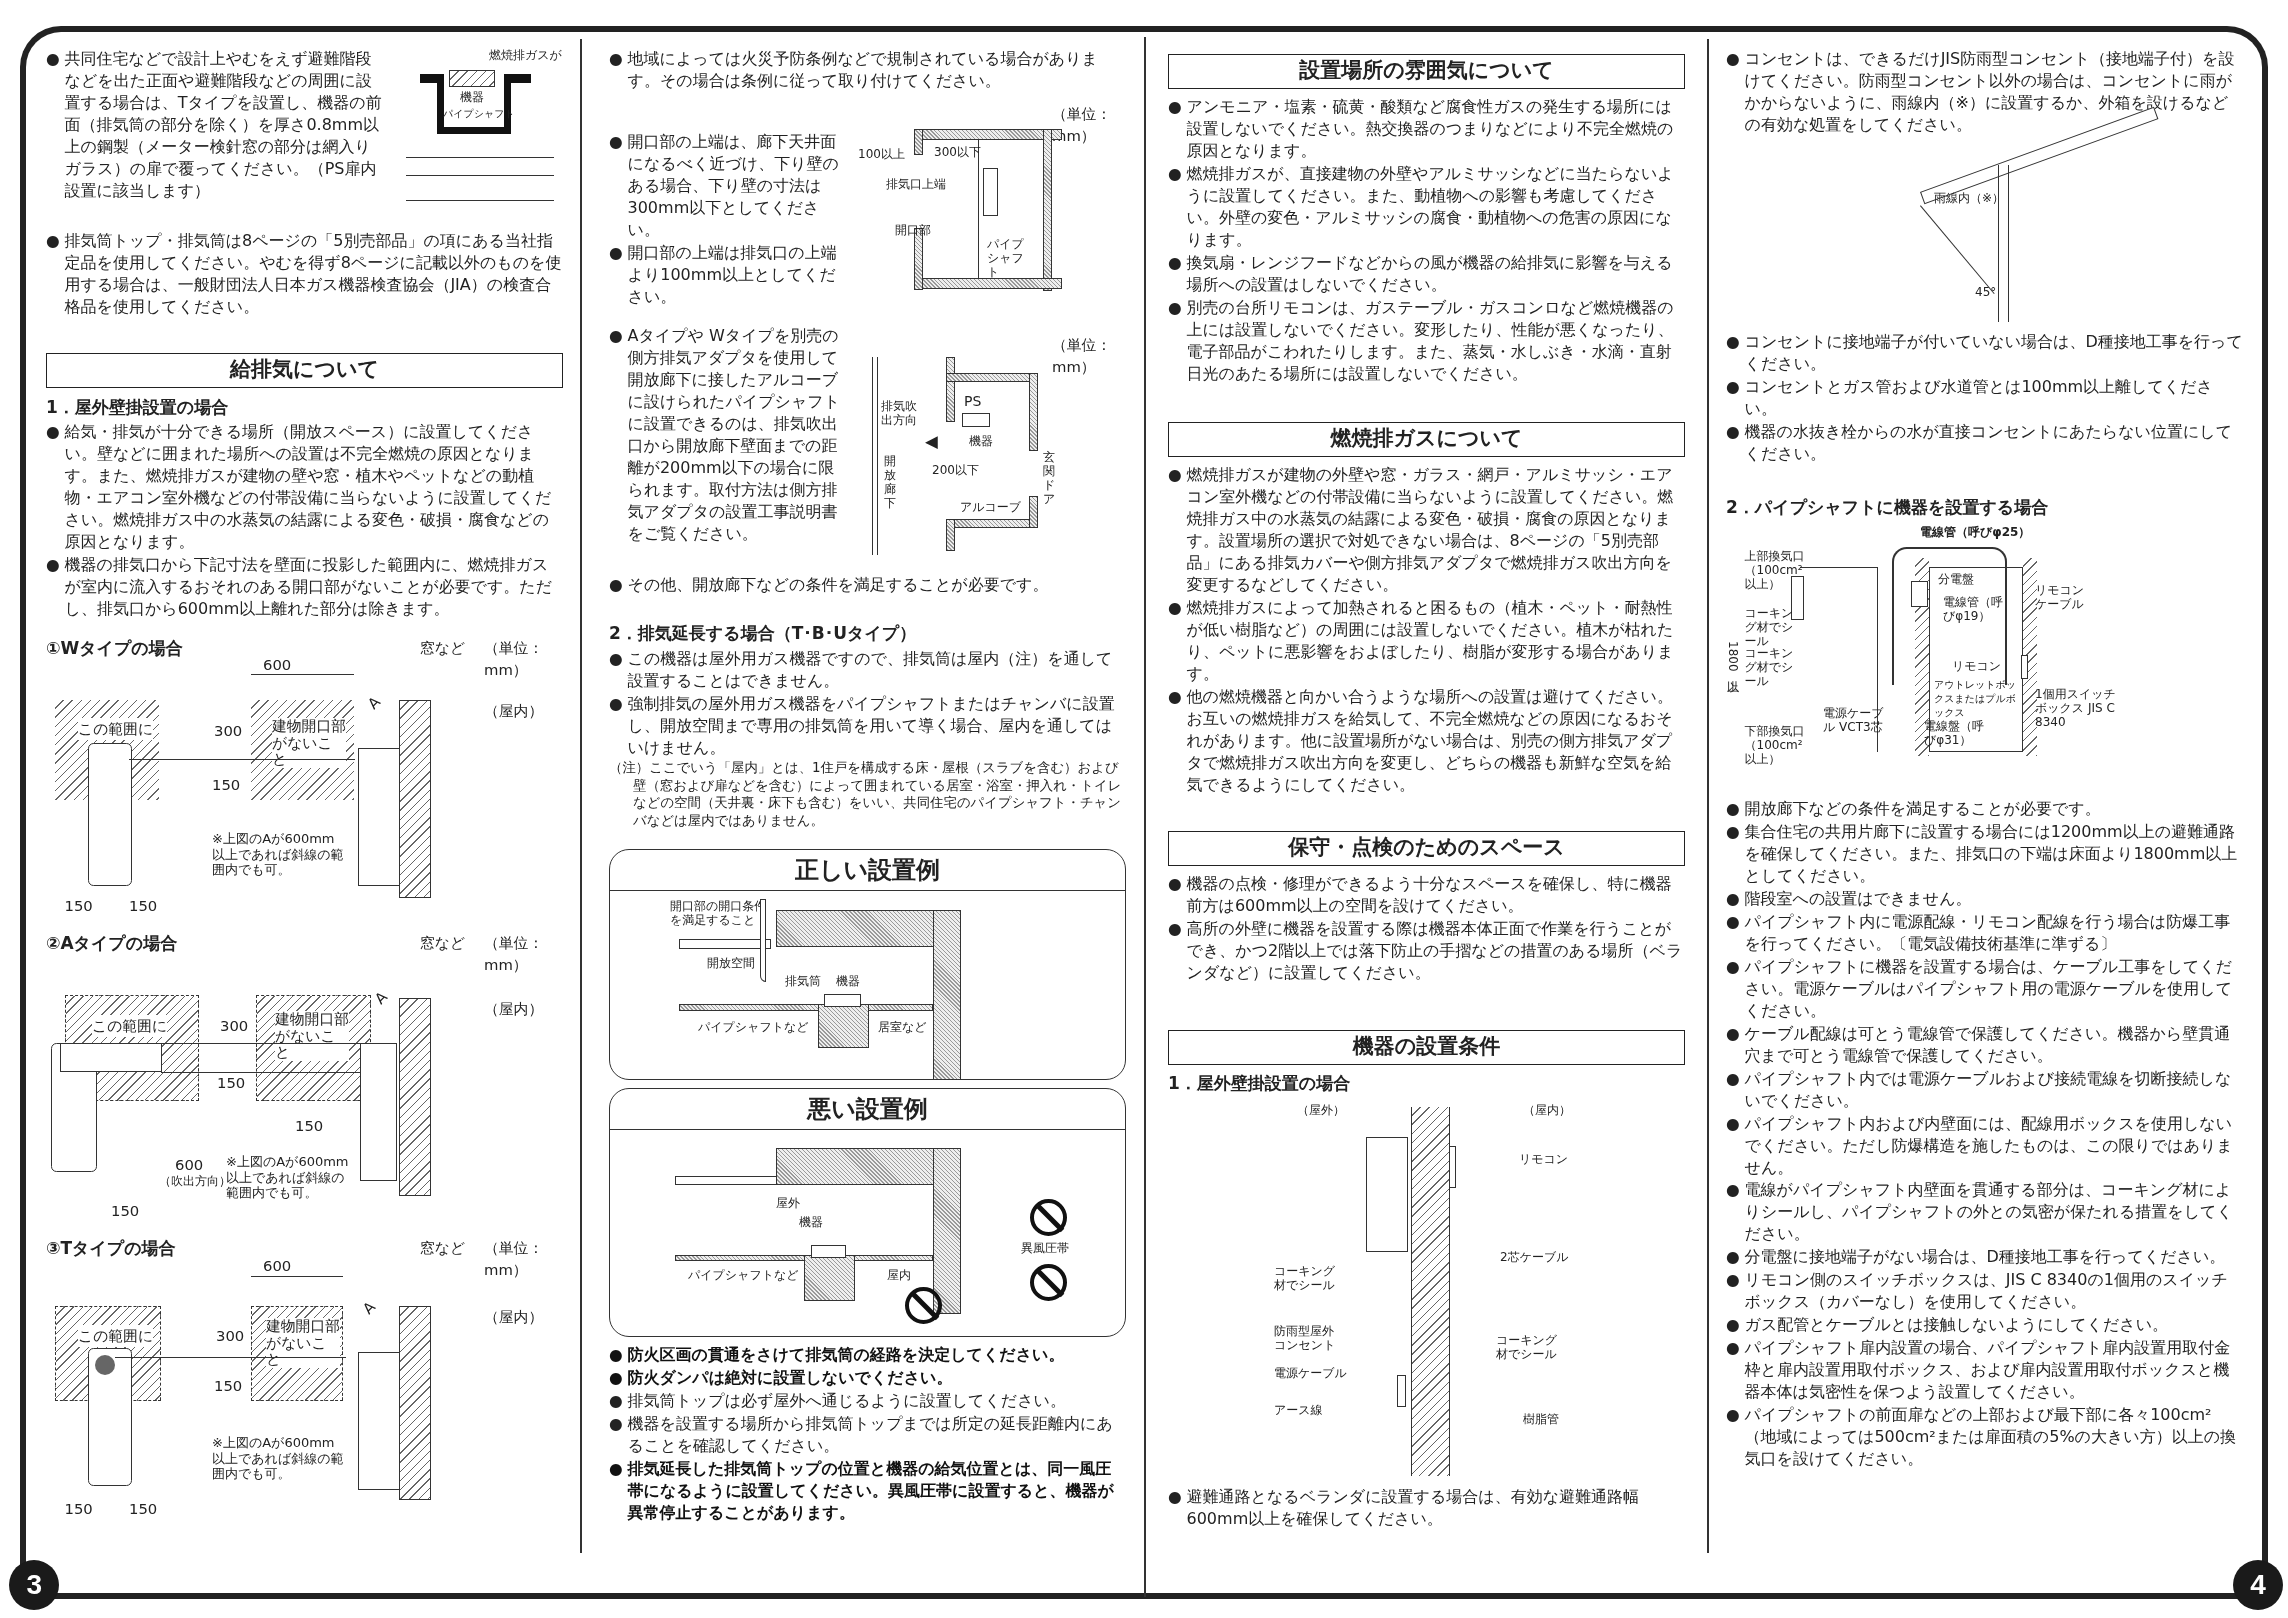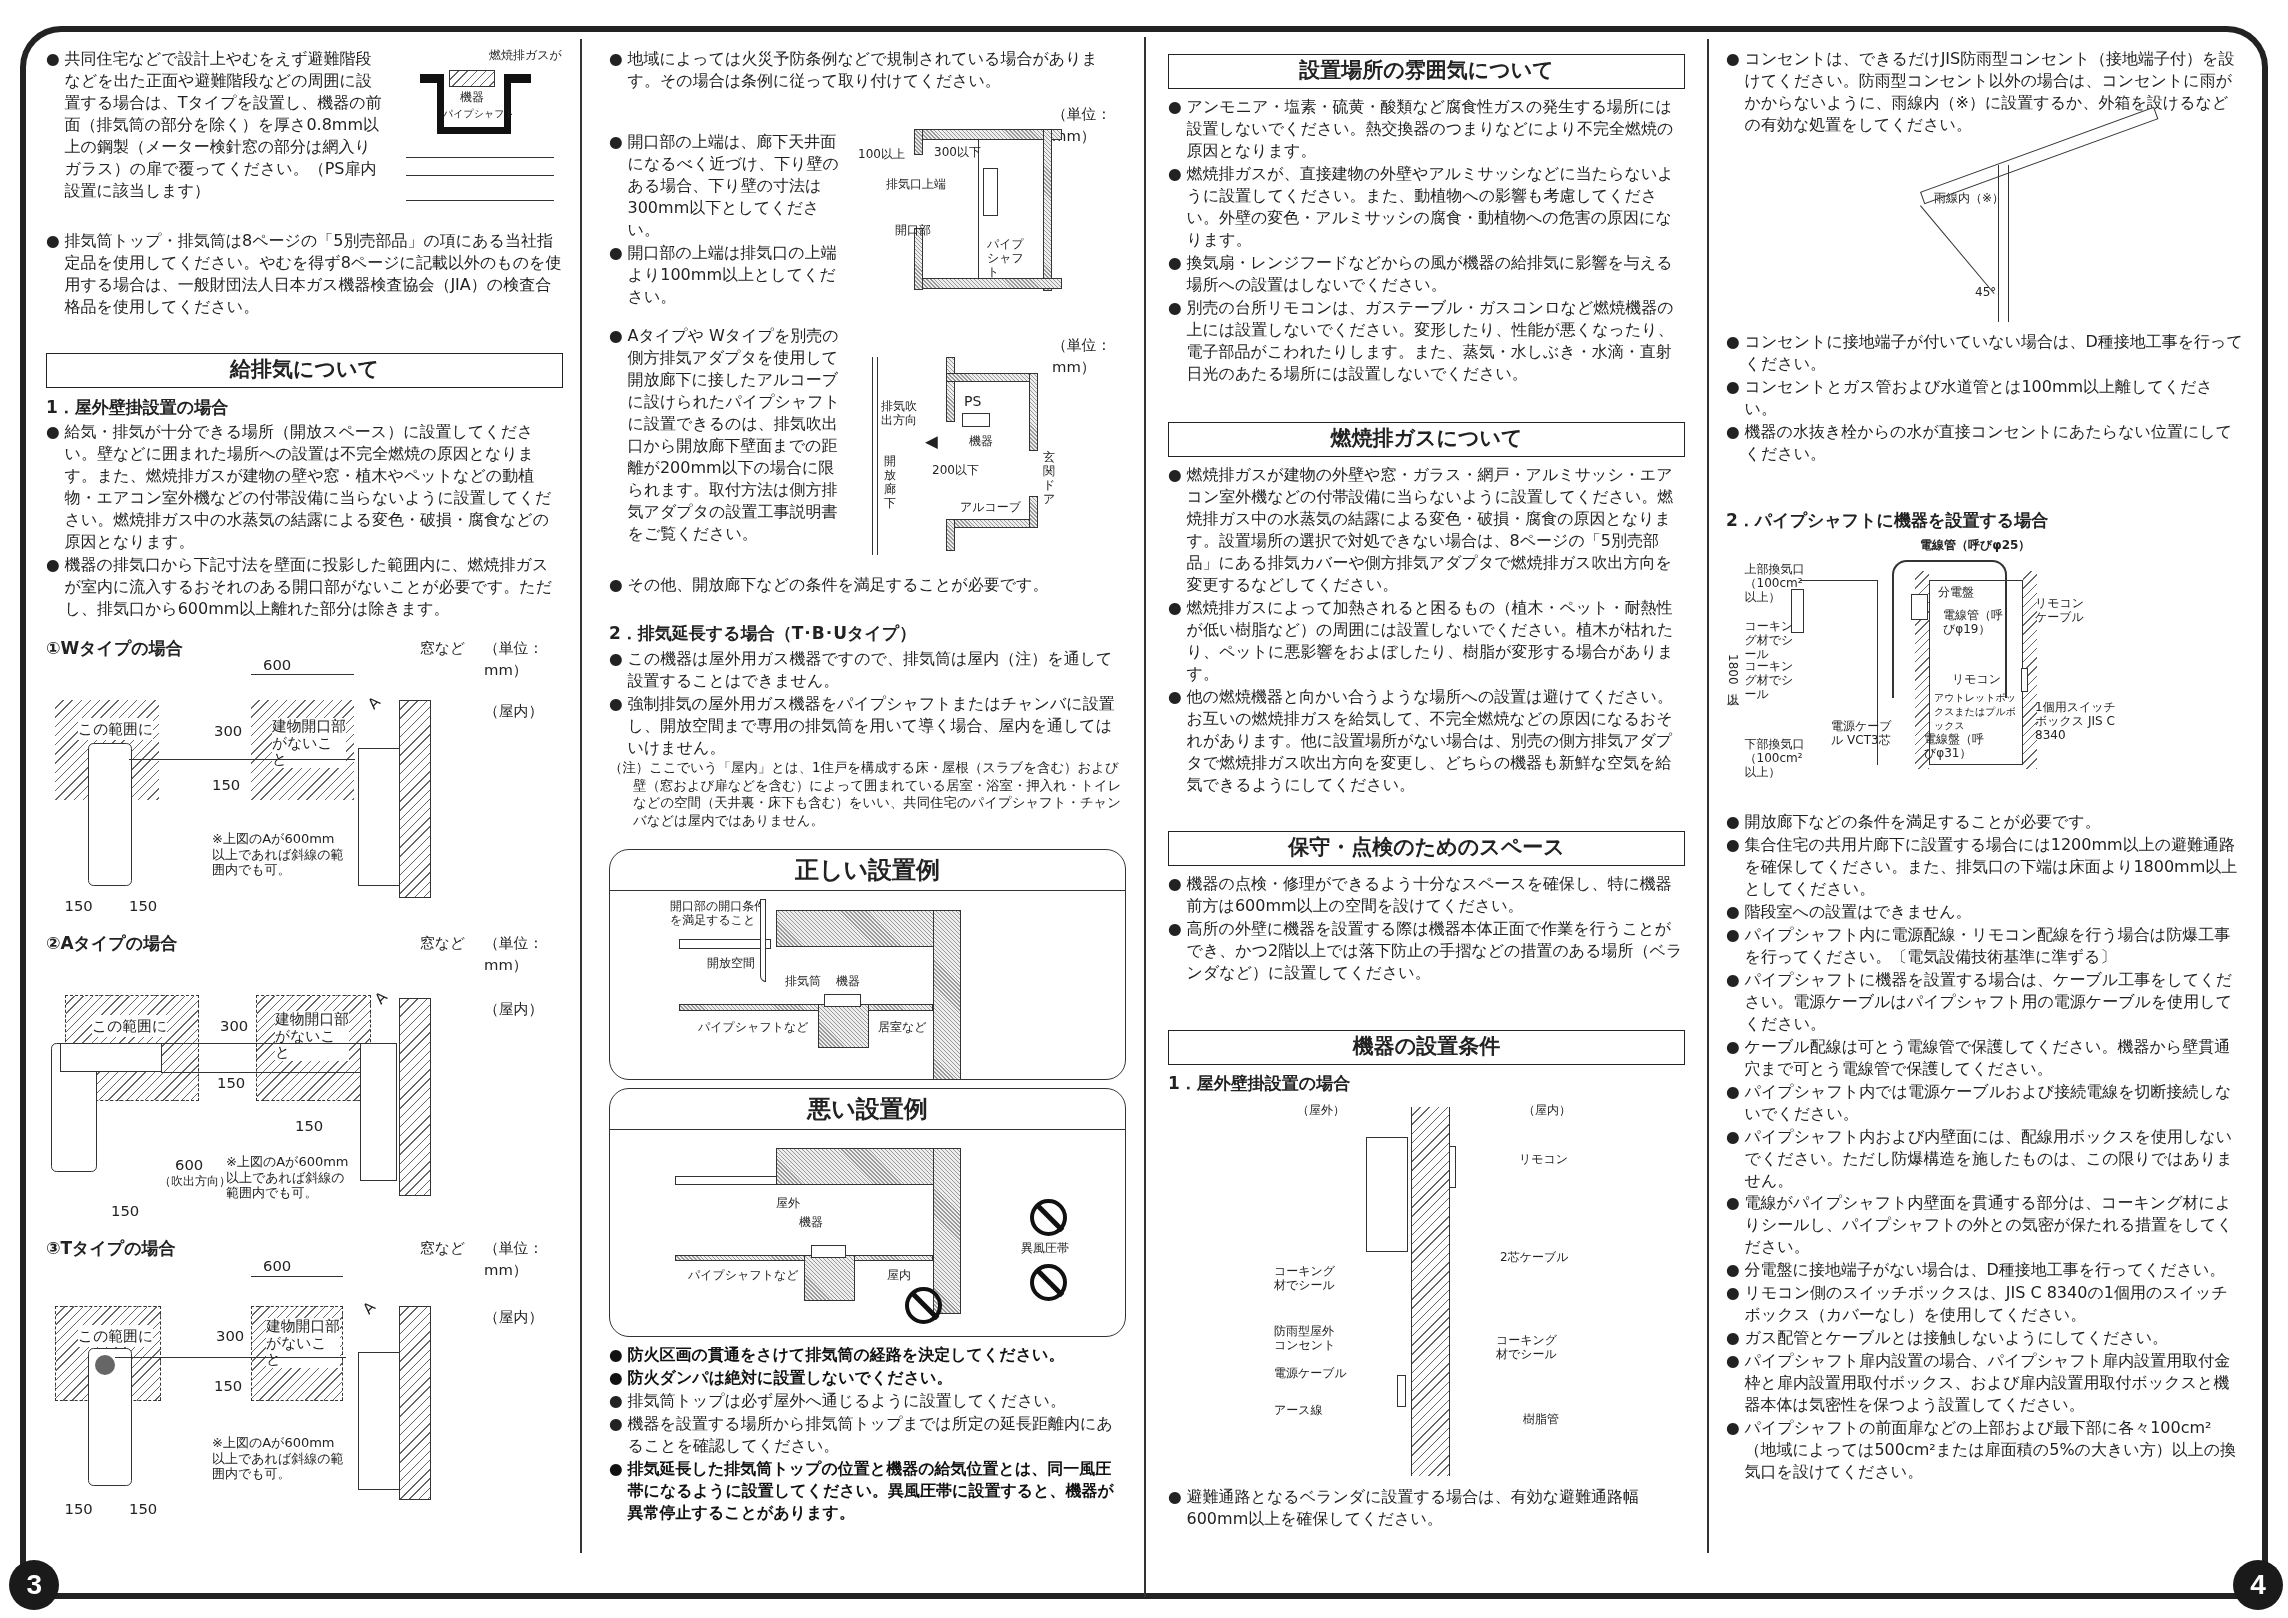--- a/index.html
+++ b/index.html
@@ -296,21 +296,21 @@
     <div class="abs" style="left:272px;top:28px;width:11px;height:157px;border-left:1.4px solid #333;border-right:1.4px solid #333;"></div>
     <div class="line" style="left:194px;top:69px;width:0.9px;height:115px;transform:rotate(-40deg);transform-origin:top left;"></div>
     <div class="abs sm" style="left:208px;top:54px;">雨線内（※）</div>
     <div class="abs sm" style="left:249px;top:148px;">45°</div>
   </div>
 
   <div class="bullet">コンセントに接地端子が付いていない場合は、D種接地工事を行ってください。</div>
   <div class="bullet">コンセントとガス管および水道管とは100mm以上離してください。</div>
   <div class="bullet">機器の水抜き栓からの水が直接コンセントにあたらない位置にしてください。</div>
 
-  <div class="subhead" style="margin-top:44px;">2．パイプシャフトに機器を設置する場合</div>
+  <div class="subhead" style="margin-top:31px;">2．パイプシャフトに機器を設置する場合</div>
 
   <div class="rel" style="height:277px;">
     <div class="abs" style="left:203px;top:46px;width:94px;height:185px;border:1.4px solid #333;"></div>
     <div class="abs hatch" style="left:189px;top:37px;width:14px;height:198px;"></div>
     <div class="abs hatch" style="left:297px;top:37px;width:14px;height:198px;"></div>
     <div class="abs" style="left:74px;top:46px;width:78px;height:185px;border-top:1.4px solid #333;border-right:1.4px solid #333;"></div>
     <div class="abs" style="left:65px;top:55px;width:13px;height:44px;border:1.4px solid #333;background:#fff;"></div>
     <div class="abs" style="left:166px;top:26px;width:115px;height:138px;border:2.8px solid #333;border-bottom:none;border-radius:14.8px 14.8px 0 0;"></div>
     <div class="abs" style="left:295px;top:134px;width:7.4px;height:24px;border:1.4px solid #333;background:#fff;"></div>
     <div class="abs" style="left:185px;top:60px;width:16.6px;height:26px;border:1.4px solid #333;background:#fff;"></div>
@@ -318,21 +318,21 @@
     <div class="abs sm" style="left:18.5px;top:28px;width:65px;">上部換気口（100cm²以上）</div>
     <div class="abs sm" style="left:212px;top:51px;">分電盤</div>
     <div class="abs sm" style="left:217px;top:74px;width:65px;">電線管（呼びφ19）</div>
     <div class="abs sm" style="left:309px;top:62px;width:55px;">リモコンケーブル</div>
     <div class="abs sm" style="left:18.5px;top:85px;width:51px;">コーキング材でシール</div>
     <div class="abs sm" style="left:18.5px;top:125px;width:51px;">コーキング材でシール</div>
     <div class="abs sm" style="left:0px;top:120px;writing-mode:vertical-rl;">1800以上</div>
     <div class="abs sm" style="left:226px;top:138px;">リモコン</div>
     <div class="abs sm" style="left:208px;top:157px;width:92px;font-size:10px;">アウトレットボックスまたはプルボックス</div>
     <div class="abs sm" style="left:309px;top:166px;width:92px;">1個用スイッチボックス JIS C 8340</div>
-    <div class="abs sm" style="left:97px;top:185px;width:65px;margin-left:8px;">電源ケーブル VCT3芯</div>
+    <div class="abs sm" style="left:97px;top:185px;width:65px;">電源ケーブル VCT3芯</div>
     <div class="abs sm" style="left:198px;top:198px;width:65px;">電線盤（呼びφ31）</div>
     <div class="abs sm" style="left:18.5px;top:203px;width:65px;">下部換気口（100cm²以上）</div>
   </div>
 
   <div class="bullet">開放廊下などの条件を満足することが必要です。</div>
   <div class="bullet">集合住宅の共用片廊下に設置する場合には1200mm以上の避難通路を確保してください。また、排気口の下端は床面より1800mm以上としてください。</div>
   <div class="bullet">階段室への設置はできません。</div>
   <div class="bullet">パイプシャフト内に電源配線・リモコン配線を行う場合は防爆工事を行ってください。〔電気設備技術基準に準ずる〕</div>
   <div class="bullet">パイプシャフトに機器を設置する場合は、ケーブル工事をしてください。電源ケーブルはパイプシャフト用の電源ケーブルを使用してください。</div>
   <div class="bullet">ケーブル配線は可とう電線管で保護してください。機器から壁貫通穴まで可とう電線管で保護してください。</div>

